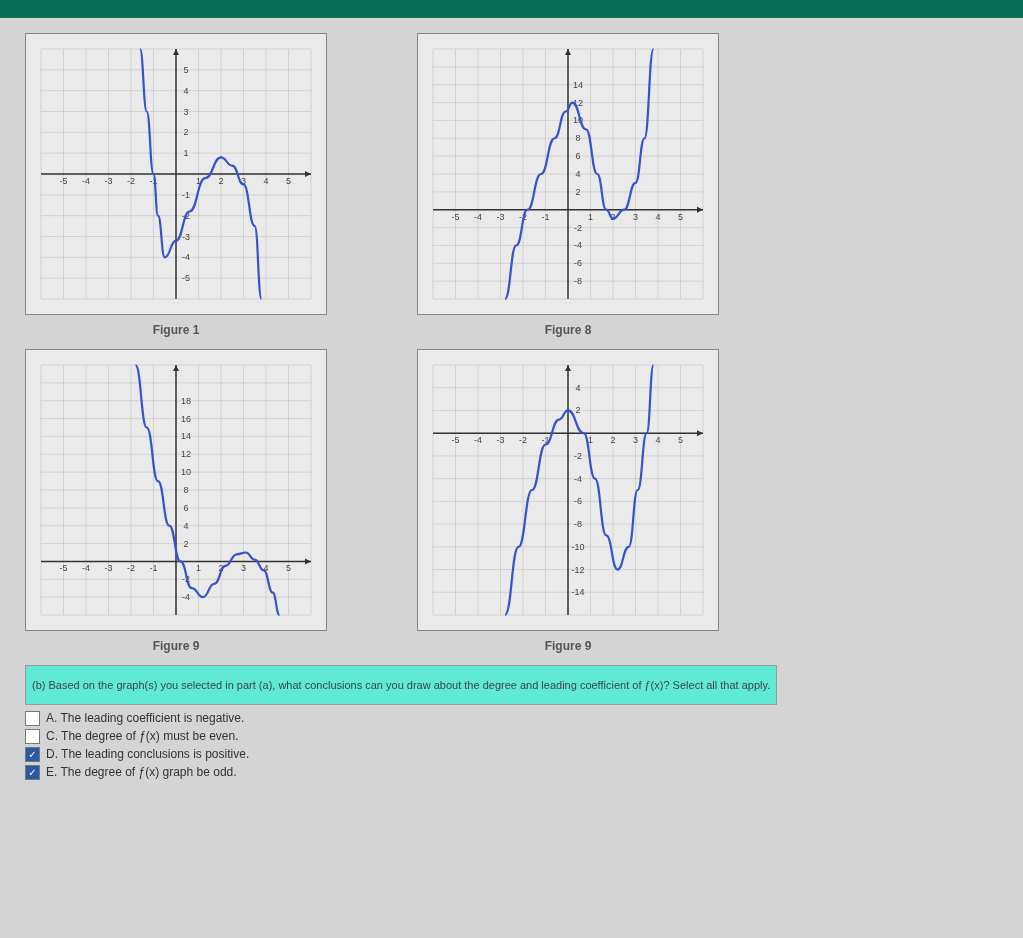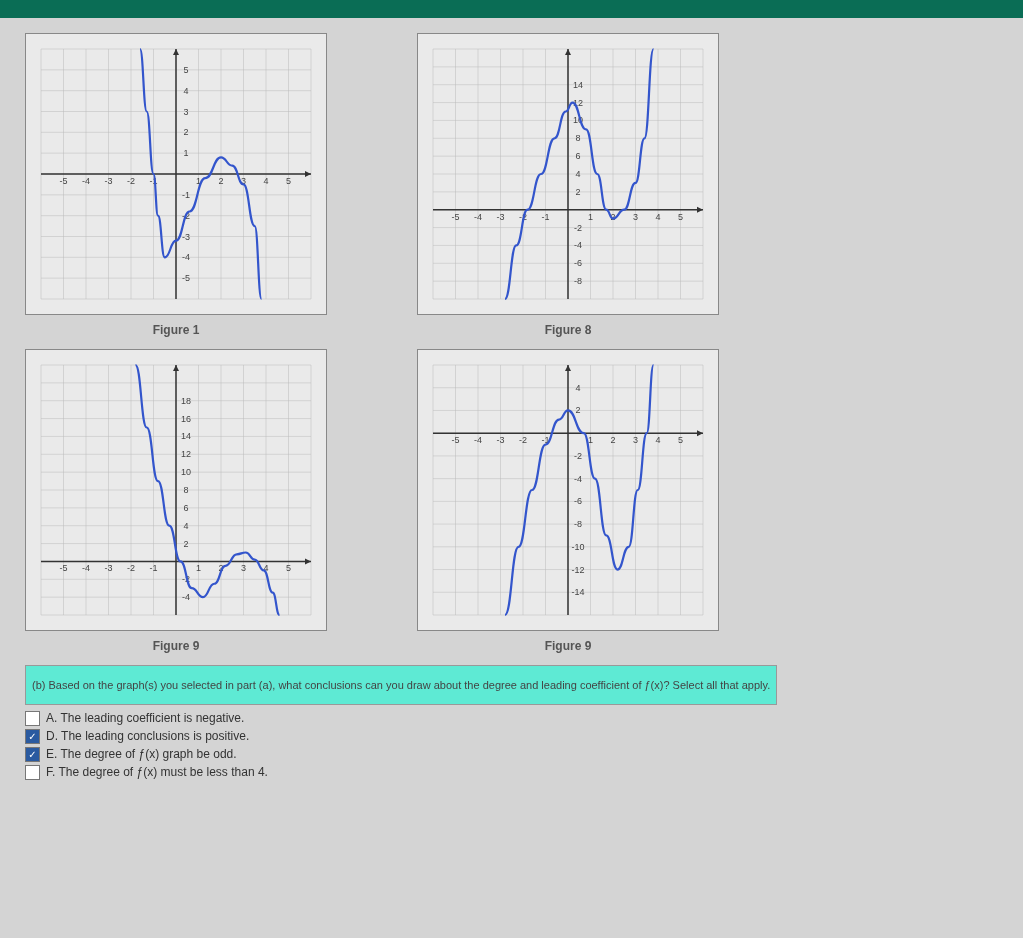--- a/index.html
+++ b/index.html
@@ -274,27 +274,27 @@
   </div>
 
   <div class="question-box">
     <span class="question-text">(b) Based on the graph(s) you selected in part (a), what conclusions can you draw about the degree and leading coefficient of ƒ(x)? Select all that apply.</span>
     <div class="options">
       <div class="option-row">
           <div class="checkbox"></div>
           <span>A. The leading coefficient is negative.</span>
         </div>
       <div class="option-row">
+          <div class="checkbox"></div>
+          <span>C. The degree of ƒ(x) must be even.</span>
+        </div>
+      <div class="option-row">
           <div class="checkbox checked">✓</div>
           <span>D. The leading conclusions is positive.</span>
         </div>
       <div class="option-row">
           <div class="checkbox checked">✓</div>
           <span>E. The degree of ƒ(x) graph be odd.</span>
         </div>
-      <div class="option-row">
-          <div class="checkbox"></div>
-          <span>F. The degree of ƒ(x) must be less than 4.</span>
-        </div>
     </div>
   </div>
 
 </div>
 
 </body></html>

